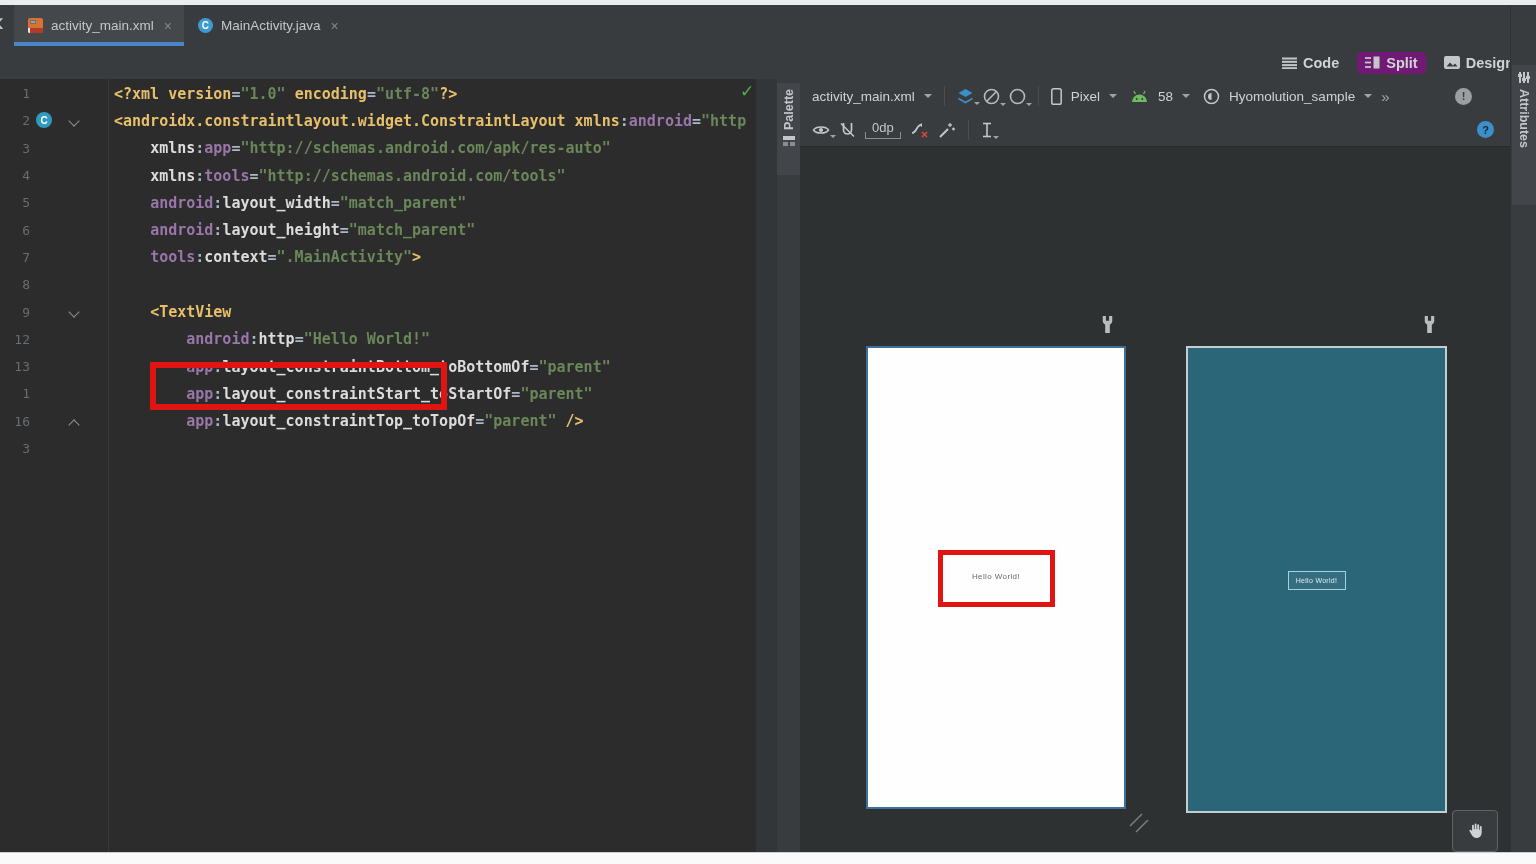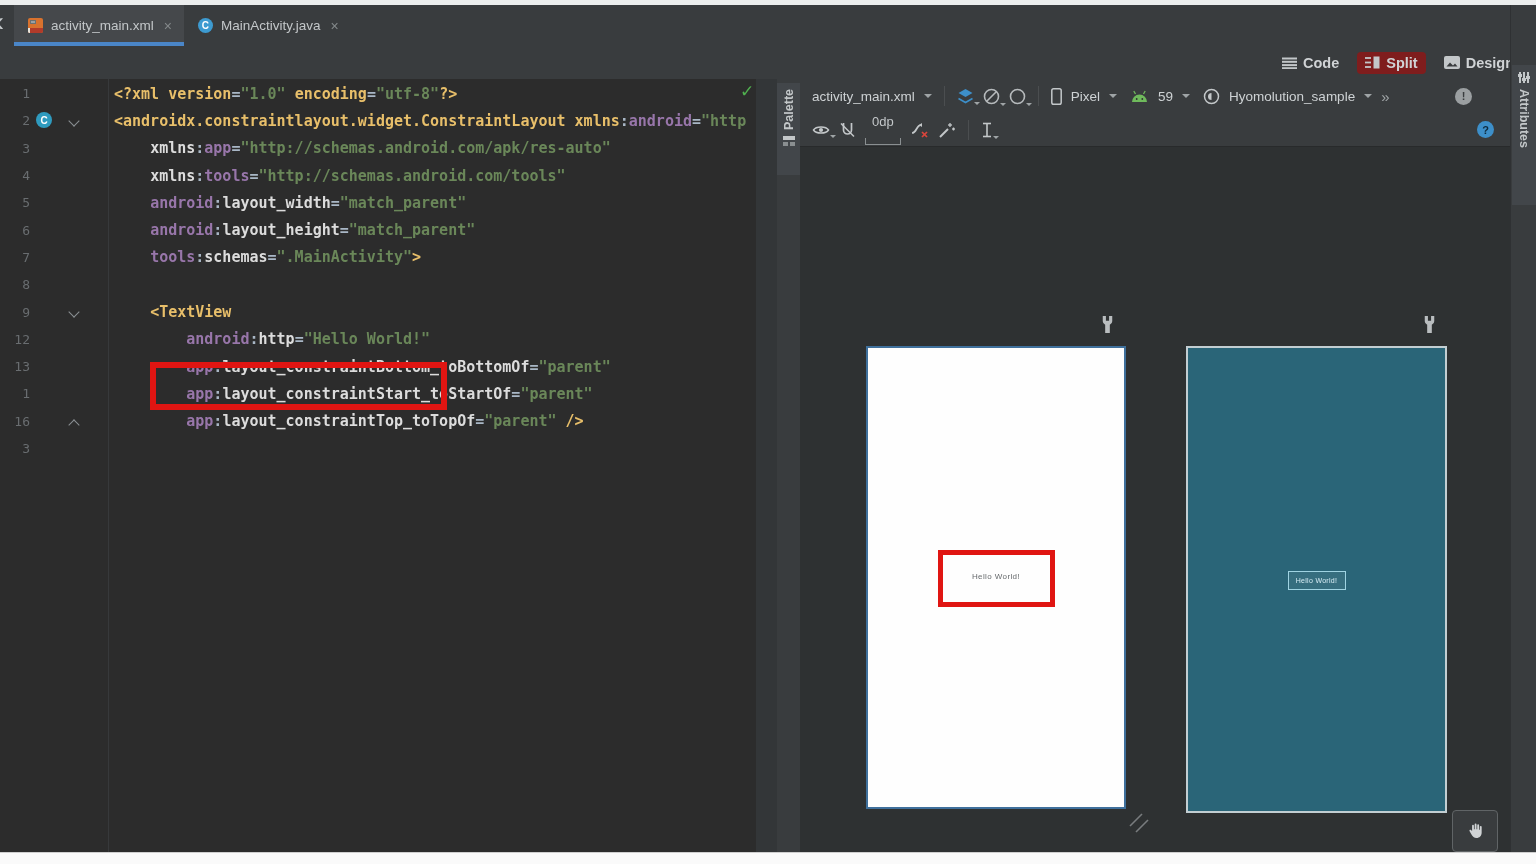--- a/index.html
+++ b/index.html
@@ -25,21 +25,21 @@
      box-shadow:inset 4px 0 0 -2px #e7e3da, inset 8px 0 0 -6px #e7e3da;}
   .class-circle{width:15px;height:15px;border-radius:50%;background:#3d9bd1;color:#fff;
      font-size:10px;font-weight:bold;display:flex;align-items:center;justify-content:center;}
   .kebab{position:absolute;right:14px;top:8px;width:18px;height:26px;display:flex;flex-direction:column;align-items:center;justify-content:center;gap:3px;}
   .kebab i{width:3.5px;height:3.5px;border-radius:50%;background:#c6cacc;}
 
   
   .mode-bar{position:absolute;left:0;top:46px;width:1536px;height:33px;background:#393c3e;
      display:flex;align-items:center;justify-content:flex-end;gap:10px;padding-right:14px;box-sizing:border-box;}
   .mode-item{display:flex;align-items:center;gap:6px;font-size:14.5px;font-weight:bold;color:#d0d3d5;padding:3px 8px;border-radius:4px;}
-  .mode-item.active{background:#7f1d1d;}
+  .mode-item.active{background:#701a75;}
 
   
   .editor{position:absolute;left:0;top:79px;width:756px;height:773px;background:#2c2c2c;
      font-family:"DejaVu Sans Mono","Liberation Mono",monospace;font-size:15px;font-weight:bold;}
   .gutter-sep{position:absolute;left:108px;top:0;width:1px;height:100%;background:#37393b;}
   .code-area{position:absolute;left:0;top:1px;width:100%;}
   .line{display:flex;align-items:center;height:27.3px;white-space:pre;}
   .lnum{width:30px;text-align:right;color:#696d70;font-size:13px;font-weight:normal;flex:none;}
   .gicons{width:74px;flex:none;position:relative;height:100%;}
   .cls-icon{position:absolute;left:6px;top:5px;width:16px;height:16px;border-radius:50%;background:#2f9bbf;
@@ -79,21 +79,21 @@
   .dtoolbar.row1{top:0;}
   .dtoolbar.row2{top:34px;border-bottom:1px solid #282a2b;}
   .vdiv{width:1px;height:20px;background:#4b4e50;margin:0 3px;flex:none;}
   .chev{width:0;height:0;border-left:4px solid transparent;border-right:4px solid transparent;border-top:4.5px solid #9fa4a6;flex:none;}
   .icon-wrap{position:relative;flex:none;display:flex;align-items:center;}
   .mini-chev{position:absolute;right:-6px;bottom:-1px;border-left:3px solid transparent;border-right:3px solid transparent;border-top:3.5px solid #9fa4a6;width:0;height:0;}
   .circle-badge{width:17px;height:17px;border-radius:50%;display:flex;align-items:center;justify-content:center;
      font-size:11px;font-weight:bold;flex:none;}
   .err-badge{background:#9b9fa1;color:#393c3e;margin-left:auto;margin-right:38px;}
   .help-badge{background:#3d8fc9;color:#0e2a3c;margin-left:auto;margin-right:16px;}
-  .zerodp{position:relative;padding:0 7px 16px 7px;color:#c3c7c9;font-size:13px;}
+  .zerodp{position:relative;padding:0 7px 4px 7px;color:#c3c7c9;font-size:13px;}
   .zerodp::after{content:"";position:absolute;left:0;right:0;bottom:0;height:6px;
      border-left:1px solid #8a8f91;border-right:1px solid #8a8f91;border-bottom:1px solid #8a8f91;}
 
   
   .canvas{position:absolute;left:0;top:69px;width:710px;height:704px;background:#2e3132;}
   .phone{position:absolute;box-sizing:border-box;}
   .phone.design{left:66px;top:198px;width:260px;height:463px;background:#fefefe;border:2px solid #3f709c;}
   .phone.blueprint{left:386px;top:198px;width:261px;height:467px;background:#2a6578;border:2px solid #c2ced2;}
   .hello-design{position:absolute;left:0;top:224px;width:100%;text-align:center;
      font-size:8px;color:#4b4f52;letter-spacing:.4px;opacity:.85;}
@@ -178,21 +178,21 @@
 
   <div class="editor">
     <div class="gutter-sep"></div>
     <div class="code-area">
         <div class="line"><span class="lnum">1</span><span class="gicons"></span><span class="ltext"><span class="tk-tag">&lt;?xml </span><span class="tk-tag">version</span><span class="tk-eq">=</span><span class="tk-str">"1.0"</span><span class="tk-plain"> </span><span class="tk-tag">encoding</span><span class="tk-eq">=</span><span class="tk-str">"utf-8"</span><span class="tk-tag">?&gt;</span></span></div>
         <div class="line"><span class="lnum">2</span><span class="gicons"><span class="cls-icon">C</span><span class="fold fold-down"></span></span><span class="ltext"><span class="tk-tag">&lt;androidx.constraintlayout.widget.ConstraintLayout </span><span class="tk-tag">xmlns</span><span class="tk-eq">:</span><span class="tk-ns">android</span><span class="tk-eq">=</span><span class="tk-str">"http</span></span></div>
         <div class="line"><span class="lnum">3</span><span class="gicons"></span><span class="ltext"><span class="tk-plain">    </span><span class="tk-attr">xmlns</span><span class="tk-eq">:</span><span class="tk-ns">app</span><span class="tk-eq">=</span><span class="tk-str">"http://schemas.android.com/apk/res-auto"</span></span></div>
         <div class="line"><span class="lnum">4</span><span class="gicons"></span><span class="ltext"><span class="tk-plain">    </span><span class="tk-attr">xmlns</span><span class="tk-eq">:</span><span class="tk-ns">tools</span><span class="tk-eq">=</span><span class="tk-str">"http://schemas.android.com/tools"</span></span></div>
         <div class="line"><span class="lnum">5</span><span class="gicons"></span><span class="ltext"><span class="tk-plain">    </span><span class="tk-ns">android</span><span class="tk-eq">:</span><span class="tk-attr">layout_width</span><span class="tk-eq">=</span><span class="tk-str">"match_parent"</span></span></div>
         <div class="line"><span class="lnum">6</span><span class="gicons"></span><span class="ltext"><span class="tk-plain">    </span><span class="tk-ns">android</span><span class="tk-eq">:</span><span class="tk-attr">layout_height</span><span class="tk-eq">=</span><span class="tk-str">"match_parent"</span></span></div>
-        <div class="line"><span class="lnum">7</span><span class="gicons"></span><span class="ltext"><span class="tk-plain">    </span><span class="tk-ns">tools</span><span class="tk-eq">:</span><span class="tk-attr">schemas</span><span class="tk-eq">=</span><span class="tk-str">".MainActivity"</span><span class="tk-tag">&gt;</span></span></div>
+        <div class="line"><span class="lnum">7</span><span class="gicons"></span><span class="ltext"><span class="tk-plain">    </span><span class="tk-ns">tools</span><span class="tk-eq">:</span><span class="tk-attr">context</span><span class="tk-eq">=</span><span class="tk-str">".MainActivity"</span><span class="tk-tag">&gt;</span></span></div>
         <div class="line"><span class="lnum">8</span><span class="gicons"></span><span class="ltext"></span></div>
         <div class="line"><span class="lnum">9</span><span class="gicons"><span class="fold fold-down"></span></span><span class="ltext"><span class="tk-plain">    </span><span class="tk-tag">&lt;TextView</span></span></div>
         <div class="line"><span class="lnum">12</span><span class="gicons"></span><span class="ltext"><span class="tk-plain">        </span><span class="tk-ns">android</span><span class="tk-eq">:</span><span class="tk-attr">http</span><span class="tk-eq">=</span><span class="tk-str">"Hello World!"</span></span></div>
         <div class="line"><span class="lnum">13</span><span class="gicons"></span><span class="ltext"><span class="tk-plain">        </span><span class="tk-ns">app</span><span class="tk-eq">:</span><span class="tk-attr">layout_constraintBottom_toBottomOf</span><span class="tk-eq">=</span><span class="tk-str">"parent"</span></span></div>
         <div class="line"><span class="lnum">1</span><span class="gicons"></span><span class="ltext"><span class="tk-plain">        </span><span class="tk-ns">app</span><span class="tk-eq">:</span><span class="tk-attr">layout_constraintStart_toStartOf</span><span class="tk-eq">=</span><span class="tk-str">"parent"</span></span></div>
         <div class="line"><span class="lnum">16</span><span class="gicons"><span class="fold fold-up"></span></span><span class="ltext"><span class="tk-plain">        </span><span class="tk-ns">app</span><span class="tk-eq">:</span><span class="tk-attr">layout_constraintTop_toTopOf</span><span class="tk-eq">=</span><span class="tk-str">"parent"</span><span class="tk-tag"> /&gt;</span></span></div>
         <div class="line"><span class="lnum">3</span><span class="gicons"></span><span class="ltext"></span></div>
       </div>
     <span class="inspect-check">✓</span>
     <div class="red-rect code"></div>
@@ -244,21 +244,21 @@
       </svg>
       <span>Pixel</span>
       <span class="chev"></span>
       <svg width="19" height="13" viewBox="0 0 19 13" style="margin-left:4px">
         <path d="M2 12a7.5 7.5 0 0 1 15 0z" fill="#6fba5c"></path>
         <line x1="5.5" y1="4" x2="3.8" y2="1" stroke="#6fba5c" stroke-width="1.3"></line>
         <line x1="13.5" y1="4" x2="15.2" y2="1" stroke="#6fba5c" stroke-width="1.3"></line>
         <circle cx="6.7" cy="9" r="0.9" fill="#2e3132"></circle>
         <circle cx="12.3" cy="9" r="0.9" fill="#2e3132"></circle>
       </svg>
-      <span>59</span>
+      <span>58</span>
       <span class="chev"></span>
       <svg width="17" height="17" viewBox="0 0 17 17" style="margin-left:4px">
         <circle cx="8.5" cy="8.5" r="7" fill="none" stroke="#c3c7c9" stroke-width="1.5"></circle>
         <path d="M8.5 5a3.5 3.5 0 0 0 0 7z" fill="#c3c7c9"></path>
       </svg>
       <span>Hyomolution_sample</span>
       <span class="chev"></span>
       <span style="font-size:15px;color:#9fa4a6">»</span>
       <span class="circle-badge err-badge">!</span>
     </div>

